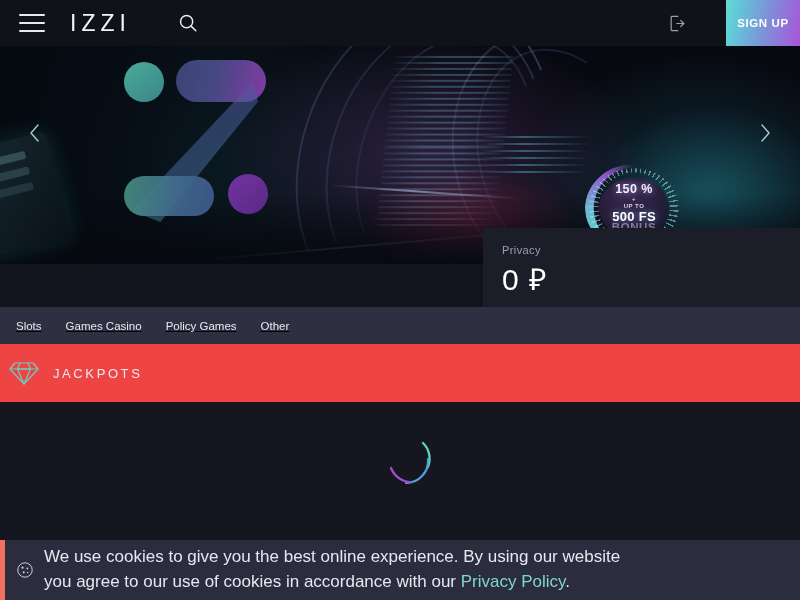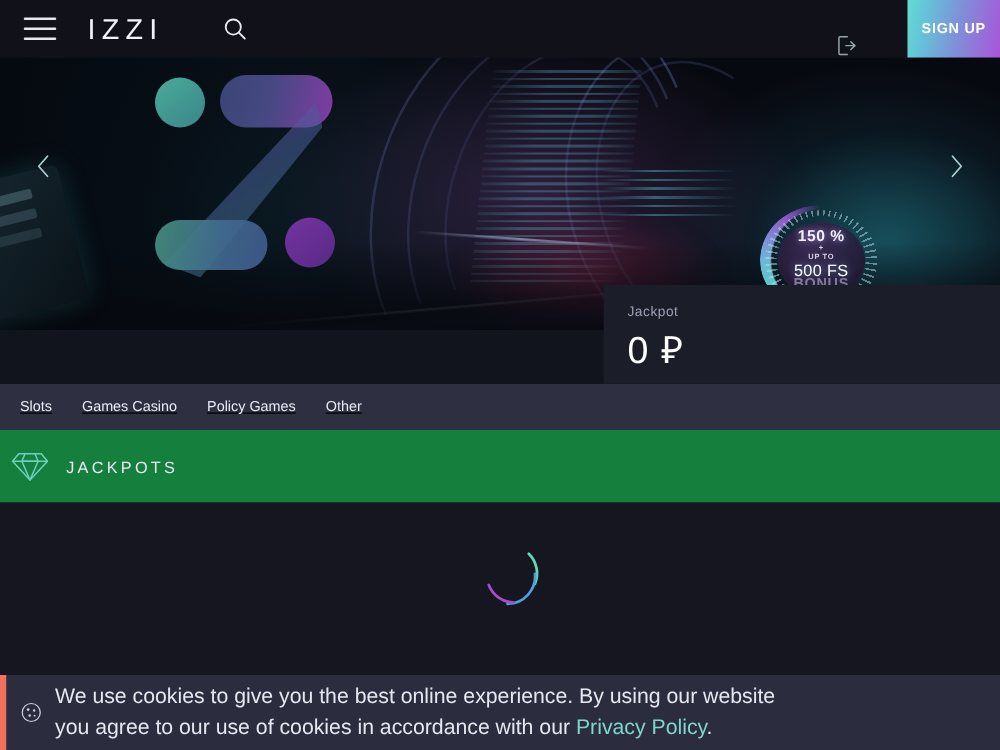--- a/index.html
+++ b/index.html
@@ -27,21 +27,21 @@
   .brand {
     margin-left:25px;
     color:#f2f3f7; font-size:23px; letter-spacing:5px;
     font-weight:300; font-family:"Liberation Sans", sans-serif;
   }
   .search-btn {
     margin-left:44px; width:26px; height:26px;
     display:flex; align-items:center; justify-content:center; cursor:pointer;
   }
   .header-right {
-    margin-left:auto; height:46px; display:flex; align-items:flex-end;gap:27px;
+    margin-left:auto; height:46px; display:flex; align-items:center;gap:27px;
   }
   .login-btn {
     width:44px; display:flex; align-items:center; justify-content:center;
     cursor:pointer;
   }
   .signup-btn {
     width:74px; height:46px;
     display:flex; align-items:center; justify-content:center;
     background:linear-gradient(100deg,#63ddcf 0%,#63c5d8 18%,#7f8fd9 55%,#a855d8 100%);
     color:#ffffff; font-size:11.5px; font-weight:700; letter-spacing:.6px;
@@ -165,21 +165,21 @@
     opacity:.92;
   }
   .z-dot {
     position:absolute; left:110px; top:114px; width:40px; height:40px; border-radius:50%;
     background:linear-gradient(140deg,#7a35a8,#5c2a8a);
     opacity:.95;
   }
 
   
   .bonus {
-    position:absolute; left:608px; top:118px; width:98px; height:88px;
+    position:absolute; left:585px; top:118px; width:98px; height:88px;
   }
   .bonus-ring {
     position:absolute; inset:0; border-radius:50%;
     background:conic-gradient(from 200deg,
        rgba(90,225,205,.0) 0deg, rgba(90,225,205,.95) 18deg,
        rgba(120,200,235,.9) 70deg, rgba(160,90,220,.9) 120deg,
        rgba(160,90,220,0) 160deg, rgba(0,0,0,0) 360deg);
     -webkit-mask:radial-gradient(circle at center, transparent 60%, #000 62%, #000 82%, transparent 84%);
     mask:radial-gradient(circle at center, transparent 60%, #000 62%, #000 82%, transparent 84%);
     filter:blur(.6px);
@@ -194,21 +194,21 @@
   }
   .bonus-core {
     position:absolute; inset:14px; border-radius:50%;
     background:radial-gradient(circle at 40% 35%, rgba(70,40,90,.75), rgba(25,18,40,.85));
     display:flex; flex-direction:column; align-items:center; justify-content:center;
     text-align:center; line-height:1.02;
   }
   .bonus-l1 { color:#f0f0f8; font-size:12.5px; font-weight:700; letter-spacing:.4px;
               text-shadow:0 0 6px rgba(200,160,255,.8); }
   .bonus-l2 { color:#d9d4e6; font-size:6px; font-weight:700; letter-spacing:.5px; margin-top:1px; }
-  .bonus-l3 { color:#ffffff; font-size:13px; font-weight:400; letter-spacing:.3px;
+  .bonus-l3 { color:#ffffff; font-size:13px; font-weight:700; letter-spacing:.3px;
               text-shadow:0 0 7px rgba(150,200,255,.7); }
   .bonus-l4 { color:rgba(190,185,215,.6); font-size:11.5px; font-weight:800; letter-spacing:.6px;
               margin-top:-1px; }
 
   
   .sl-arrow {
     position:absolute; top:118px; width:30px; height:30px;
     display:flex; align-items:center; justify-content:center; cursor:pointer; z-index:12;
   }
   .sl-prev { left:20px; }
@@ -235,21 +235,21 @@
     background:#2e2f41;
     display:flex; align-items:center; padding-left:8px; gap:8px;text-decoration:underline;
   }
   .tab {
     color:#e9eaf2; font-size:11.5px; padding:5px 8px; cursor:pointer; white-space:nowrap;
   }
 
   
   .section-head {
     position:absolute; left:0; top:344px; width:800px; height:58px;
-    background:#15803d; display:flex; align-items:center; padding-left:7px;
+    background:#ef4444; display:flex; align-items:center; padding-left:7px;
   }
   .diamond-icon { width:34px; height:34px; display:flex; align-items:center; justify-content:center; }
   .section-title {
     margin-left:12px; color:#e9eaf2; font-size:13px; letter-spacing:2.6px; font-weight:500;
   }
 
   
   .content {
     position:absolute; left:0; top:402px; width:800px; height:198px; background:#15161f;
   }
@@ -354,21 +354,21 @@
   </div>
   <div class="sl-arrow sl-next">
     <svg width="16" height="22" viewBox="0 0 16 22" fill="none" stroke="#a8cfd0" stroke-width="1.4" stroke-linecap="round" stroke-linejoin="round">
         <path d="M5 3l7 8-7 8"></path>
       </svg>
   </div>
 
   <div class="under-banner"></div>
 
   <div class="jackpot-panel">
-    <div class="jackpot-label">Jackpot</div>
+    <div class="jackpot-label">Privacy</div>
     <div class="jackpot-value">0 ₽</div>
   </div>
 
   <div class="tabs">
     <div class="tab">Slots</div>
     <div class="tab">Games Casino</div>
     <div class="tab">Policy Games</div>
     <div class="tab">Other</div>
   </div>
 

